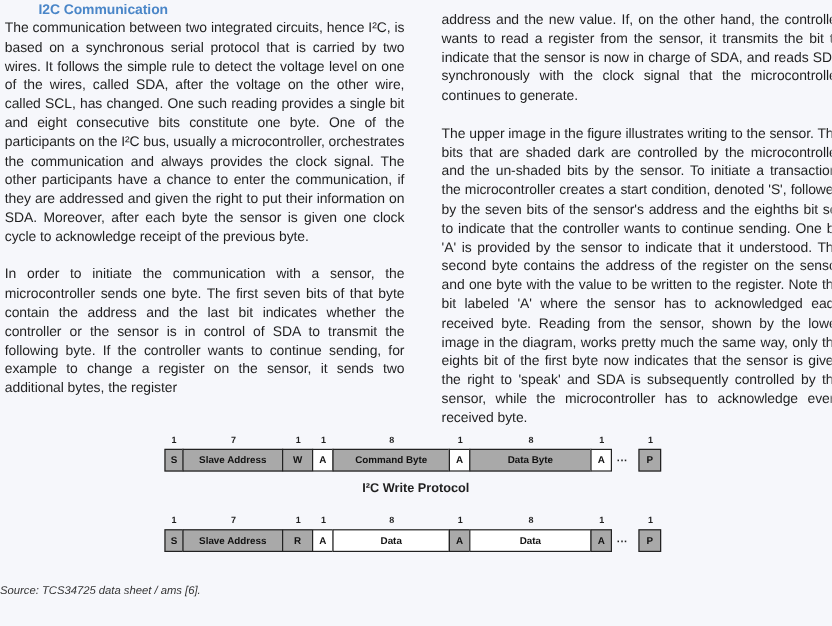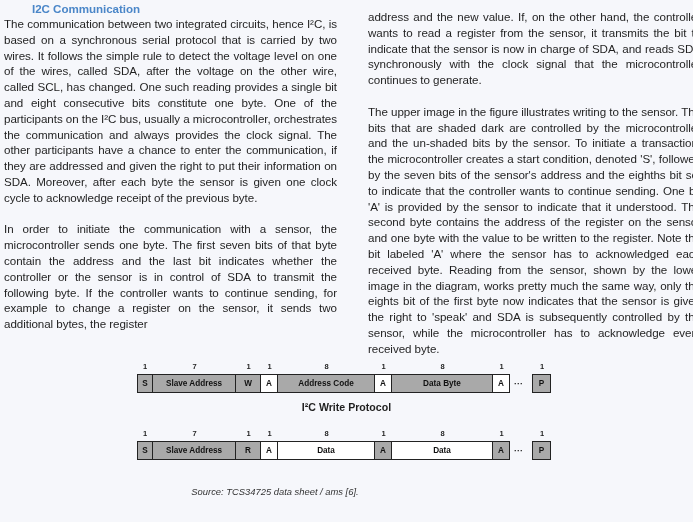--- a/index.html
+++ b/index.html
@@ -43,21 +43,21 @@
   .cell.dark { background: #a9a9a9; }
   .cell.light { background: #ffffff; }
   .dots { position: absolute; top: 0; height: 19px; font-size: 9px; font-weight: bold; display: flex; align-items: center; letter-spacing: 0; }
   .caption {
     position: absolute; left: 0; width: 693px; text-align: center;
     font-weight: bold; font-size: 10.6px;
   }
   .caption.write { top: 39px; text-align: center; }
   .caption.read { top: 107px; }
   .source {
-    position: absolute; left: 0; width: 550px; text-align: center;
+    position: absolute; left: 0; width: 550px; text-align: left;
     top: 124px; font-size: 9.4px; font-style: italic; color: #333;
   }
 </style>
 </head>
 <body>
 
 <div class="col left">
   <div class="heading">I2C Communication</div>
   <p>The communication between two integrated circuits, hence I²C, is based on a synchronous serial protocol that is carried by two wires. It follows the simple rule to detect the voltage level on one of the wires, called SDA, after the voltage on the other wire, called SCL, has changed. One such reading provides a single bit and eight consecutive bits constitute one byte. One of the participants on the I²C bus, usually a microcontroller, orchestrates the communication and always provides the clock signal. The other participants have a chance to enter the communication, if they are addressed and given the right to put their information on SDA. Moreover, after each byte the sensor is given one clock cycle to acknowledge receipt of the previous byte.</p>
   <p>In order to initiate the communication with a sensor, the microcontroller sends one byte. The first seven bits of that byte contain the address and the last bit indicates whether the controller or the sensor is in control of SDA to transmit the following byte. If the controller wants to continue sending, for example to change a register on the sensor, it sends two additional bytes, the register</p>
@@ -80,21 +80,21 @@
       <span style="left:238px;width:17px">1</span>
       <span style="left:255px;width:101px">8</span>
       <span style="left:356px;width:17px">1</span>
       <span style="left:396px;width:18px">1</span>
     </div>
     <div class="cells">
       <div class="cell dark" style="left:0;width:14px">S</div>
       <div class="cell dark" style="left:15px;width:82px">Slave Address</div>
       <div class="cell dark" style="left:98px;width:24px">W</div>
       <div class="cell light" style="left:123px;width:16px">A</div>
-      <div class="cell dark" style="left:140px;width:96px">Address Code</div>
+      <div class="cell dark" style="left:140px;width:96px">Command Byte</div>
       <div class="cell light" style="left:237px;width:16px">A</div>
       <div class="cell dark" style="left:254px;width:100px">Data Byte</div>
       <div class="cell light" style="left:355px;width:16px">A</div>
       <div class="dots" style="left:377px">···</div>
       <div class="cell dark" style="left:395px;width:17px">P</div>
     </div>
   </div>
   <div class="caption write">I²C Write Protocol</div>
 
   <div class="proto-row read">

